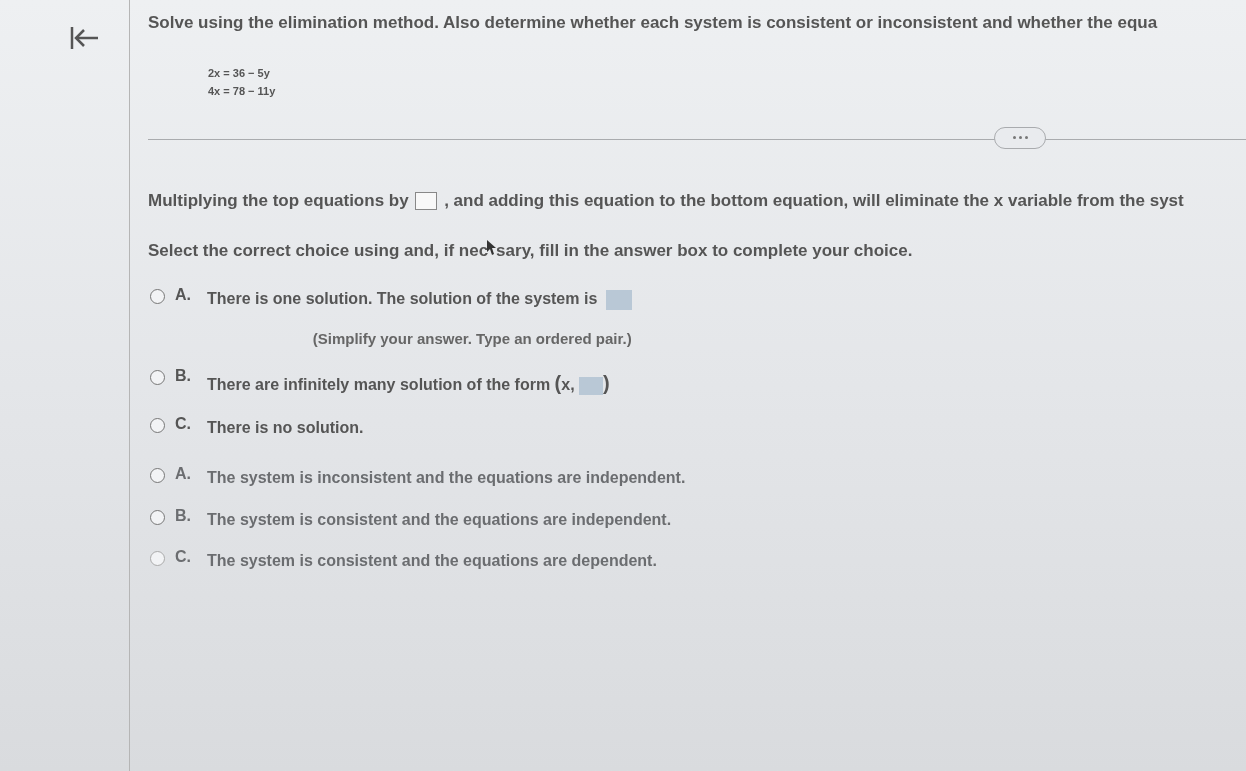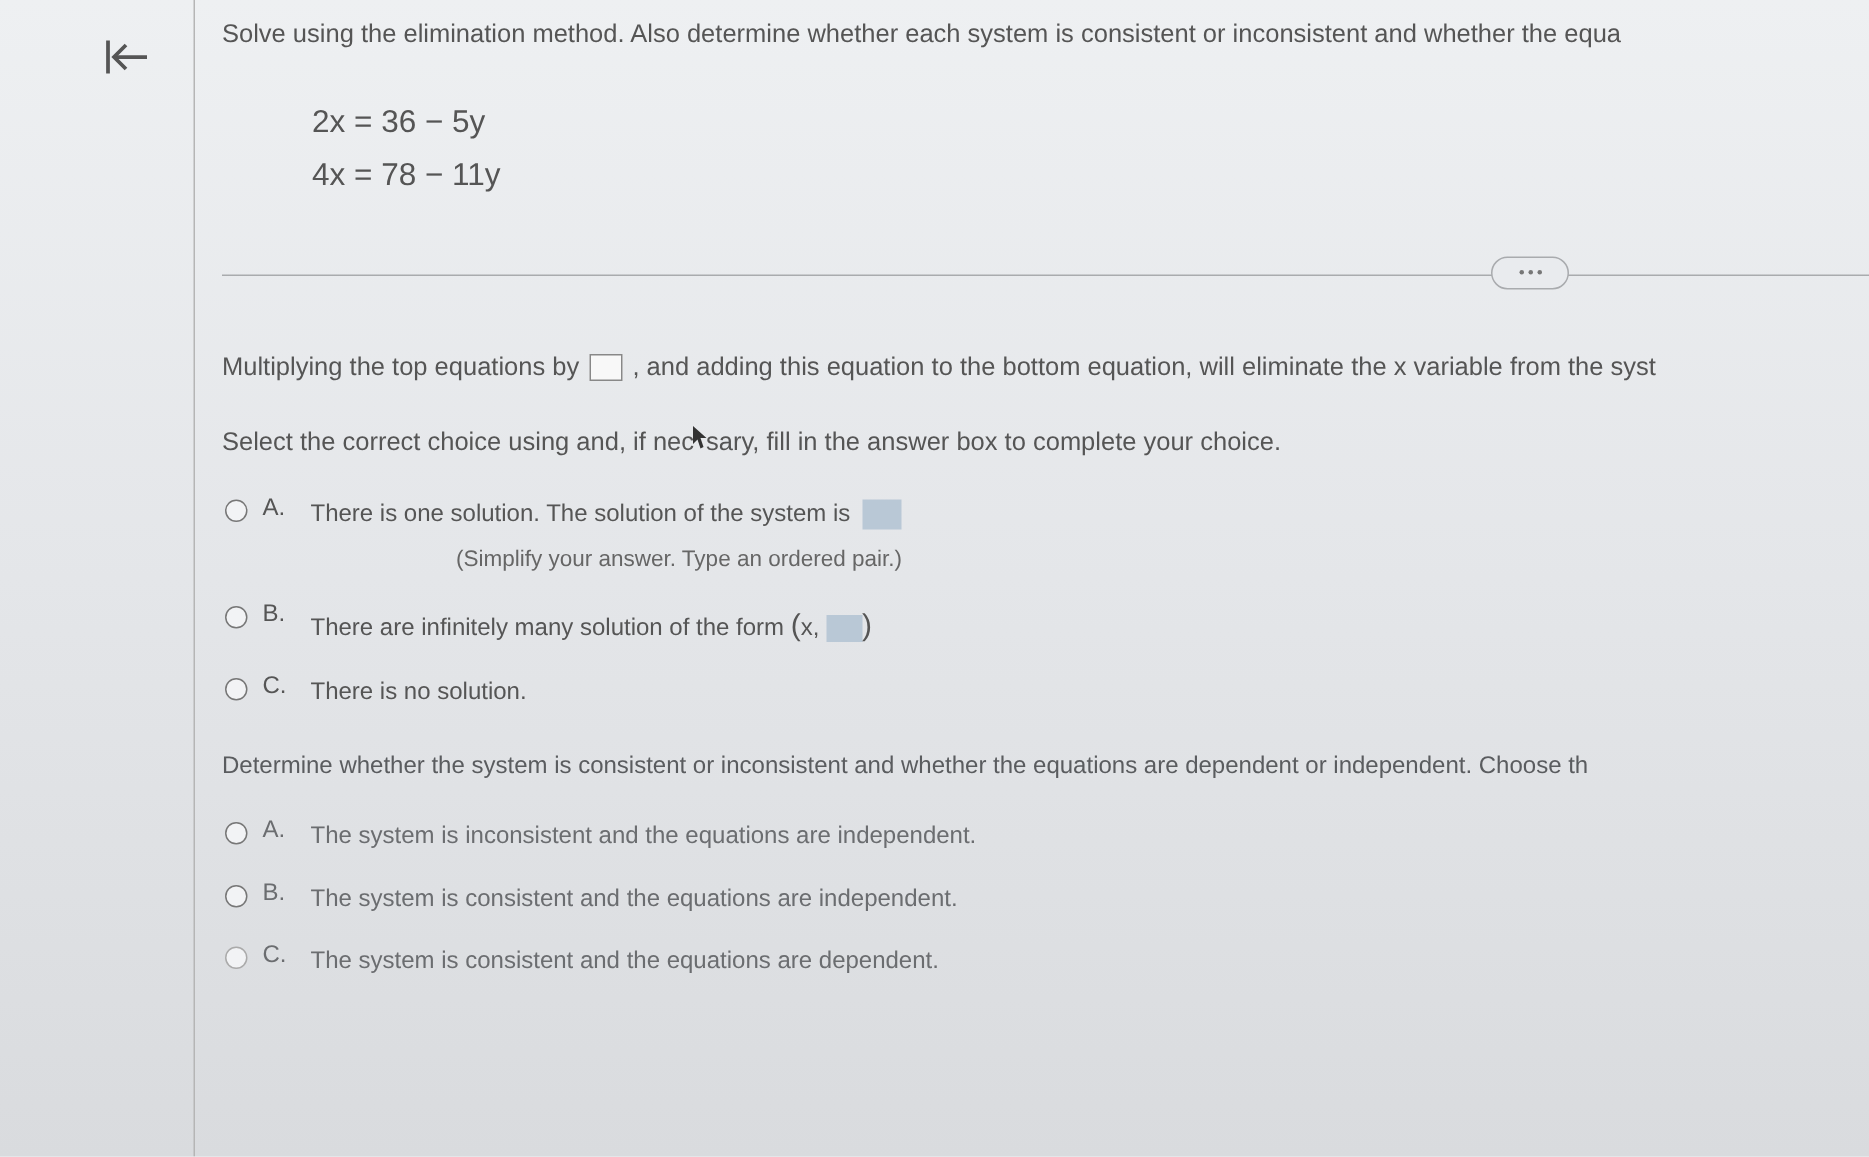--- a/index.html
+++ b/index.html
@@ -32,33 +32,34 @@
     display: flex;
     align-items: center;
     justify-content: center;
     cursor: pointer;
   }
   .back-arrow svg { stroke: #555; stroke-width: 2.5; fill: none; }
   .content {
     flex: 1;
     padding: 10px 0 0 18px;
     position: relative;
+    font-weight: bold;
   }
   .prompt {
     font-size: 17px;
     color: #555;
     margin-bottom: 28px;
     line-height: 1.5;
   }
   .equations {
     margin-left: 60px;
-    font-size: 21px;
+    font-size: 11px;
     color: #555;
     line-height: 1.7;
-    margin-bottom: 36px;
+    margin-bottom: 26px;
   }
   .hr-wrap {
     position: relative;
     height: 24px;
     margin-bottom: 34px;
   }
   .hr-line {
     border: none;
     border-top: 1px solid #a9abae;
     position: absolute;
@@ -121,21 +122,21 @@
     height: 15px;
     border: 1.5px solid #777;
     border-radius: 50%;
     margin-top: 3px;
     flex-shrink: 0;
     background: #f2f3f5;
     cursor: pointer;
   }
   .choice-label { width: 22px; flex-shrink: 0; }
   .choice-body { line-height: 1.6; text-align: right; }
-  .sub { color: #666; font-size: 15px; margin-top: 6px; }
+  .sub { color: #666; font-size: 15px; margin-top: 16px; }
   .answer-box {
     display: inline-block;
     width: 26px;
     height: 20px;
     background: #b9c8d6;
     vertical-align: middle;
     margin-left: 4px;
   }
   .answer-box-sm {
     display: inline-block;
@@ -221,21 +222,20 @@
       <div class="choice-row">
         <div class="radio"></div>
         <div class="choice-label">C.</div>
         <div class="choice-body">
           <span>There is no solution.</span>
         </div>
       </div>
 
     </div>
 
-    <div class="part2">Determine whether the system is consistent or inconsistent and whether the equations are dependent or independent. Choose th</div>
 
     <div class="choices">
 
       <div class="choice-row dim">
         <div class="radio"></div>
         <div class="choice-label">A.</div>
         <div class="choice-body">The system is inconsistent and the equations are independent.</div>
       </div>
 
       <div class="choice-row dim">

